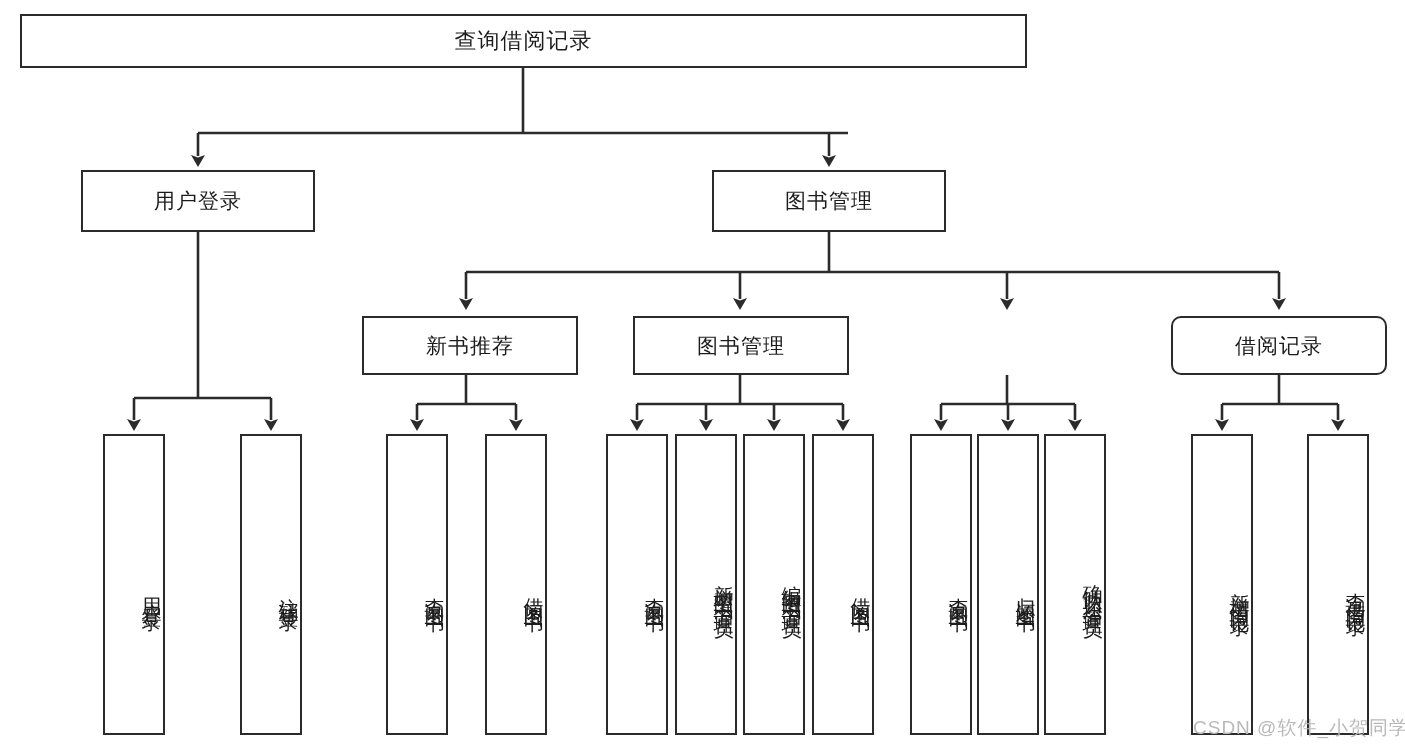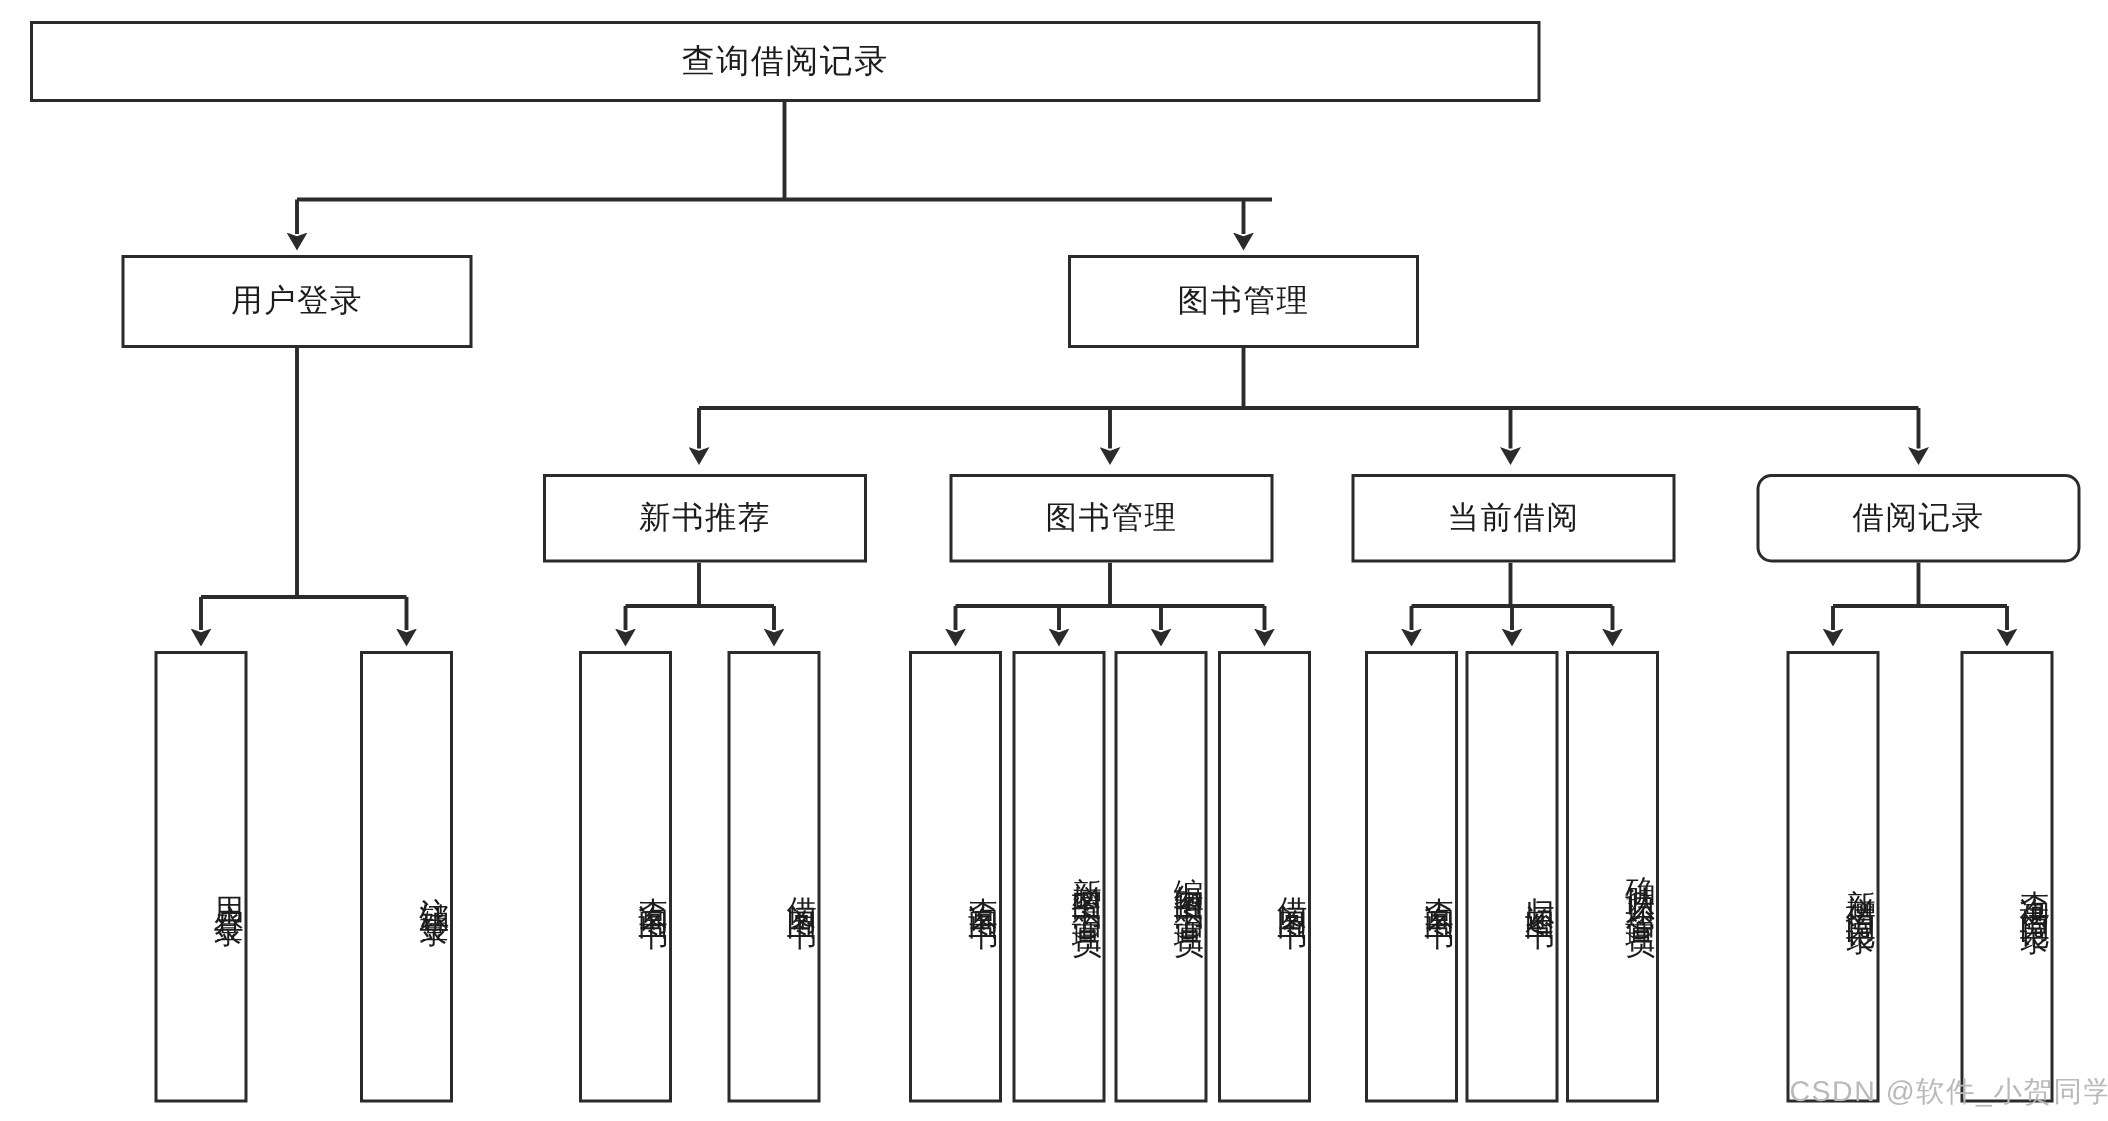--- a/index.html
+++ b/index.html
@@ -123,21 +123,20 @@
     </g>
   </svg>
 
   <div class="node horiz root" style="left:20px; top:14px; width:1007px; height:54px;">查询借阅记录</div>
 
   <div class="node horiz" style="left:81px; top:170px; width:234px; height:62px;">用户登录</div>
   <div class="node horiz" style="left:362px; top:316px; width:216px; height:59px;">新书推荐</div>
 
   <div class="node horiz" style="left:712px; top:170px; width:234px; height:62px;">图书管理</div>
   <div class="node horiz" style="left:633px; top:316px; width:216px; height:59px;">图书管理</div>
-  <div class="node horiz" style="left:901px; top:316px; width:216px; height:59px;">当前借阅</div>
   <div class="node horiz" style="left:1171px; top:316px; width:216px; height:59px;border-radius:10px;">借阅记录</div>
 
   <div class="node vert" style="left:103px; top:434px; width:62px; height:301px;">
     <span class="vlabel">用户登录</span>
   </div>
   <div class="node vert" style="left:240px; top:434px; width:62px; height:301px;">
     <span class="vlabel">注销登录</span>
   </div>
 
   <div class="node vert" style="left:386px; top:434px; width:62px; height:301px;">

